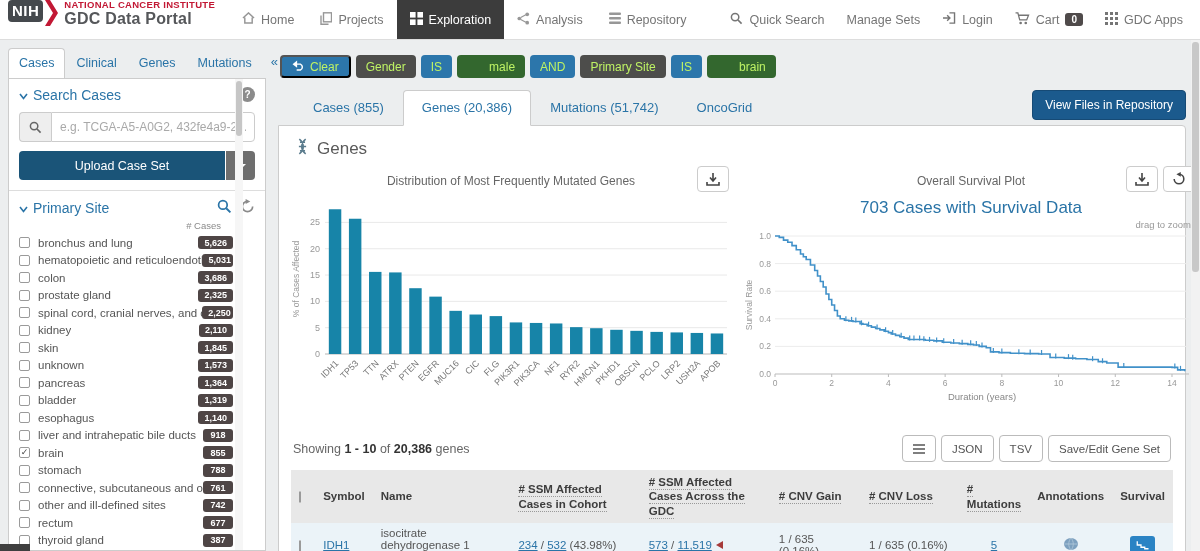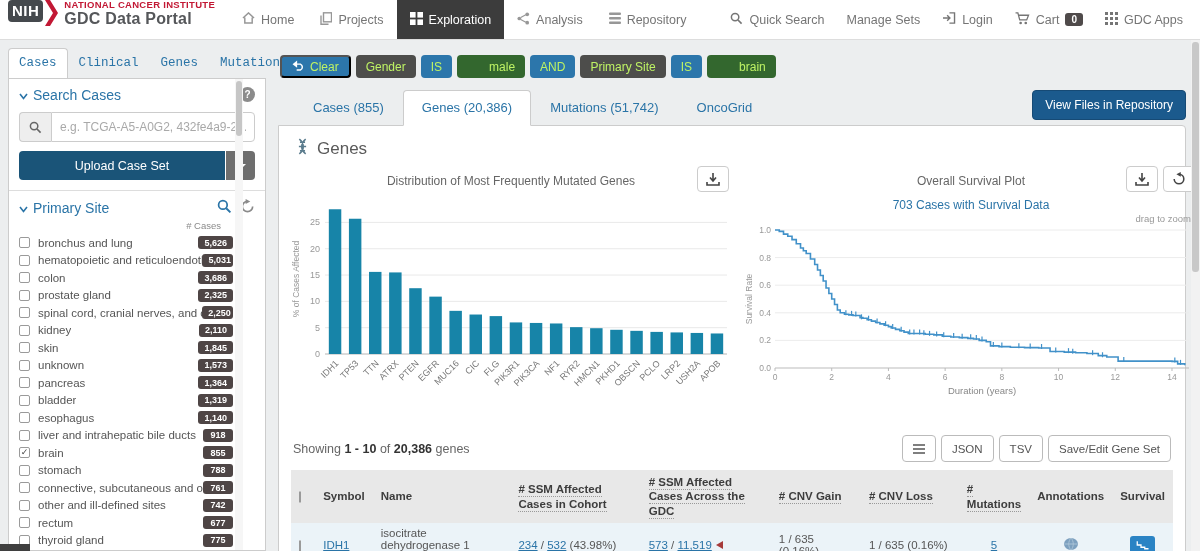--- a/index.html
+++ b/index.html
@@ -18,21 +18,21 @@
   .nav-item { display:flex; align-items:center; gap:6px; padding:0 13px; color:#757575; font-size:12.5px; cursor:pointer; }
   .nav-item svg { opacity:.75; }
   .nav-item.active { background:#3c3c3c; color:#fff; }
   .nav-item.active svg { opacity:1; }
   .nav-utils { margin-left:auto; display:flex; align-items:stretch; padding-right:6px; }
   .util-item { display:flex; align-items:center; gap:6px; padding:0 11px; color:#757575; font-size:12.5px; cursor:pointer; }
   .cart-badge { background:#4f4a4a; color:#fff; font-size:10px; font-weight:bold; padding:1px 6px; border-radius:3px; }
 
   
   .sidebar { position:absolute; left:8px; top:48px; width:258px; bottom:0; }
-  .side-tabs { display:flex; position:relative; margin-bottom:-1px;font-family:Liberation Mono, monospace; }
+  .side-tabs { display:flex; position:relative; margin-bottom:-1px; }
   .side-tab { padding:7px 10px 8px; color:#2a74a7; font-size:12.5px; cursor:pointer; border:1px solid transparent; border-radius:4px 4px 0 0; }
   .side-tab.active { background:#fff; border-color:#ccc #ccc #fff; }
   .side-collapse { margin-left:auto; color:#2a74a7; font-size:13px; padding:6px 8px; cursor:pointer; }
   .side-panel { background:#fff; border:1px solid #ccc; position:absolute; top:30px; bottom:0; left:0; right:0; overflow:hidden; }
   .search-sec { padding:8px 10px 10px; }
   .sec-head { display:flex; align-items:flex-start; color:#2a74a7; font-size:14px; }
   .sec-head .chev { margin-right:5px; }
   .help-circle { margin-left:auto; width:15px; height:15px; background:#8b8b8b; color:#fff; border-radius:50%; font-size:10px; font-weight:bold; display:flex; align-items:center; justify-content:center; cursor:pointer; }
   .input-group { display:flex; margin-top:9px; height:30px; }
   .input-addon { width:32px; background:#eee; border:1px solid #ccc; border-right:none; border-radius:4px 0 0 4px; display:flex; align-items:center; justify-content:center; }
@@ -70,21 +70,21 @@
   .view-files-btn { position:absolute; right:0; bottom:6px; background:#1b5a8d; color:#fff; border:1px solid #164a75; border-radius:4px; font-size:12px; padding:7px 12px; cursor:pointer; font-family:"Liberation Sans",sans-serif; }
   .main-card { background:#fff; border:1px solid #ccc; border-radius:0 4px 0 0; height:430px; padding:10px 12px 0; }
 
   .section-title { display:flex; align-items:center; gap:7px; color:#5a5a5a; font-size:17px; padding:2px 0 6px 4px; }
   .charts { display:flex; }
   .chart-panel { position:relative; }
   .chart-panel.left { width:446px; }
   .chart-panel.right { flex:1; padding-left:14px; }
   .chart-title-row { display:flex; align-items:center; justify-content:center; position:relative; height:30px; }
   .chart-title { font-size:12px; color:#666; }
-  .chart-subtitle { text-align:center; font-size:12px; color:#2a74a7; margin-top:2px; cursor:pointer; }
+  .chart-subtitle { text-align:center; font-size:17px; color:#2a74a7; margin-top:2px; cursor:pointer; }
   .chart-btns { position:absolute; right:2px; top:0; display:flex; gap:5px; }
   .icon-btn { width:32px; height:26px; background:#fff; border:1px solid #ccc; border-radius:4px; display:flex; align-items:center; justify-content:center; cursor:pointer; }
   .drag-hint { text-align:right; font-size:9.5px; color:#999; padding-right:6px; margin-top:1px; }
 
   
   .table-toolbar { display:flex; align-items:center; padding:12px 2px 8px; }
   .showing { font-size:12.5px; color:#666; }
   .showing b { color:#333; }
   .toolbar-btns { margin-left:auto; display:flex; gap:5px;border-radius:7px; }
   .tb-btn { height:27px; background:#fff; border:1px solid #bbb; border-radius:4px; color:#555; font-size:11.5px; padding:0 10px; display:flex; align-items:center; cursor:pointer; font-family:"Liberation Sans",sans-serif; }
@@ -336,21 +336,21 @@
           <span class="count-badge">742</span>
         </div>
         <div class="facet-row">
           <span class="cbx"></span>
           <span class="facet-label">rectum</span>
           <span class="count-badge">677</span>
         </div>
         <div class="facet-row">
           <span class="cbx"></span>
           <span class="facet-label">thyroid gland</span>
-          <span class="count-badge">775</span>
+          <span class="count-badge">387</span>
         </div>
         <div class="facet-row"></div>
       </div>
     <div class="side-scroll">
         <div class="thumb"></div>
       </div>
   </div>
 </aside>
 
 <main class="main">

